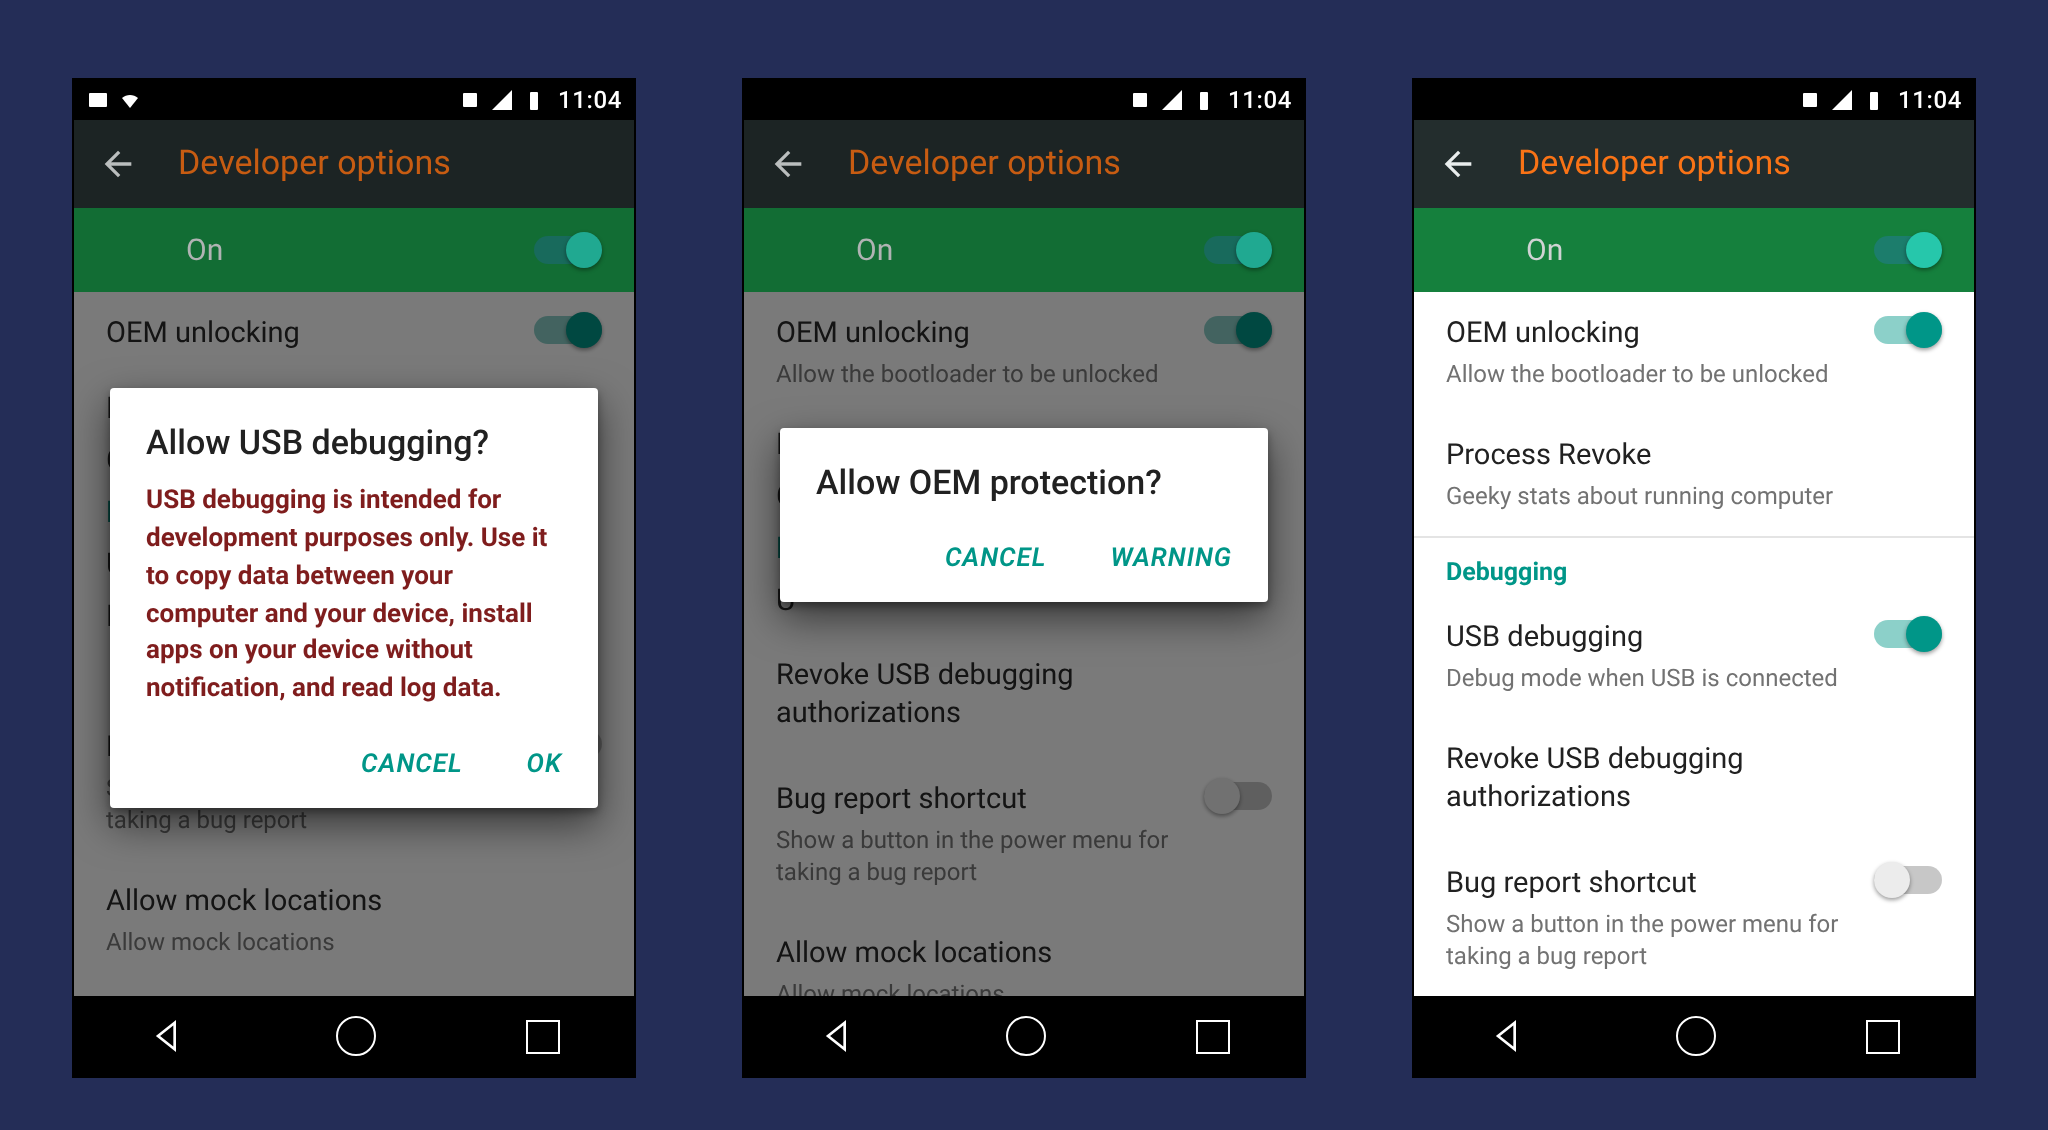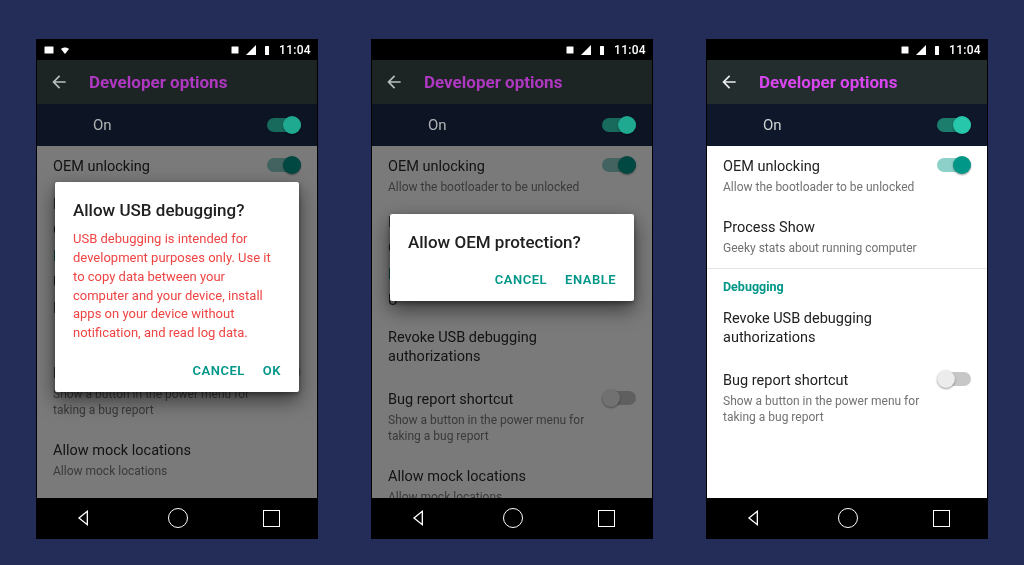--- a/index.html
+++ b/index.html
@@ -70,26 +70,26 @@
     padding: 0 12px;
     color: #e9eded;
     gap: 20px;
   }
   .app-bar.dimmed { filter: brightness(0.8); }
   .back-arrow {
     width: 20px; height: 20px; fill: #e9eded;
   }
   .app-title {
     font-size: 17px;
-    font-weight: 700;
-    color: #d946ef;
+    font-weight: 400;
+    color: #f97316;
   }
   .on-row {
     height: 42px;
-    background: #0f172a;
+    background: #15803d;
     display: flex;
     align-items: center;
     color: #cfd6d6;
     padding: 0 16px;
     justify-content: space-between;
   }
   .on-row.dimmed { filter: brightness(0.85); }
   .on-label { font-size: 15px; color: #cfd3d3; padding-left: 40px; }
   .toggle {
     width: 34px; height: 14px; border-radius: 14px;
@@ -172,29 +172,31 @@
     padding: 18px 18px 8px 18px;
   }
   .dialog .dlg-title {
     font-size: 17px;
     font-weight: 500;
     color: #212121;
     margin-bottom: 10px;
   }
   .dialog .dlg-body {
     font-size: 13px;
-    color: #ef4444;
+    color: #7f1d1d;
     line-height: 1.45;
+    font-weight: bold;
   }
   .dialog .dlg-actions {
     display: flex;
     justify-content: flex-end;
-    gap: 18px;
+    gap: 32px;
     margin-top: 14px;
     padding: 6px 0 6px 0;
+    font-style: italic;
   }
   .dialog .dlg-btn {
     font-size: 13px;
     font-weight: 600;
     color: #009688;
     letter-spacing: 0.5px;
     cursor: pointer;
   }
 
   .nav-bar {
@@ -287,21 +289,21 @@
             <div class="knob"></div>
           </div>
       </div>
       <div class="setting">
         <div class="text-col">
           <div class="primary">Allow mock locations</div>
           <div class="secondary">Allow mock locations</div>
         </div>
       </div>
 
-      <div class="dialog" style="top:36px;">
+      <div class="dialog" style="top:48px;">
         <div class="dlg-title">Allow USB debugging?</div>
         <div class="dlg-body">USB debugging is intended for development purposes only. Use it to copy data between your computer and your device, install apps on your device without notification, and read log data.</div>
         <div class="dlg-actions">
           <span class="dlg-btn">CANCEL</span>
           <span class="dlg-btn">OK</span>
         </div>
       </div>
     </div>
 
     <div class="nav-bar">
@@ -379,21 +381,21 @@
         <div class="text-col">
           <div class="primary">Allow mock locations</div>
           <div class="secondary">Allow mock locations</div>
         </div>
       </div>
 
       <div class="dialog" style="top:68px;">
         <div class="dlg-title">Allow OEM protection?</div>
         <div class="dlg-actions">
           <span class="dlg-btn">CANCEL</span>
-          <span class="dlg-btn">ENABLE</span>
+          <span class="dlg-btn">WARNING</span>
         </div>
       </div>
     </div>
 
     <div class="nav-bar">
       <svg class="nav-icon" viewBox="0 0 24 24">
           <path d="M16 4 L6 12 L16 20 Z" fill="none" stroke="#fff"></path>
         </svg>
       <div class="nav-circle"></div>
       <div class="nav-square"></div>
@@ -437,28 +439,37 @@
           <div class="primary">OEM unlocking</div>
           <div class="secondary">Allow the bootloader to be unlocked</div>
         </div>
         <div class="toggle teal">
             <div class="knob"></div>
           </div>
       </div>
 
       <div class="setting">
         <div class="text-col">
-          <div class="primary">Process Show</div>
+          <div class="primary">Process Revoke</div>
           <div class="secondary">Geeky stats about running computer</div>
         </div>
       </div>
 
       <div class="divider"></div>
       <div class="section-header">Debugging</div>
 
+      <div class="setting">
+        <div class="text-col">
+          <div class="primary">USB debugging</div>
+          <div class="secondary">Debug mode when USB is connected</div>
+        </div>
+        <div class="toggle teal">
+            <div class="knob"></div>
+          </div>
+      </div>
 
       <div class="setting">
         <div class="text-col">
           <div class="primary">Revoke USB debugging authorizations</div>
         </div>
       </div>
 
       <div class="setting">
         <div class="text-col">
           <div class="primary">Bug report shortcut</div>

